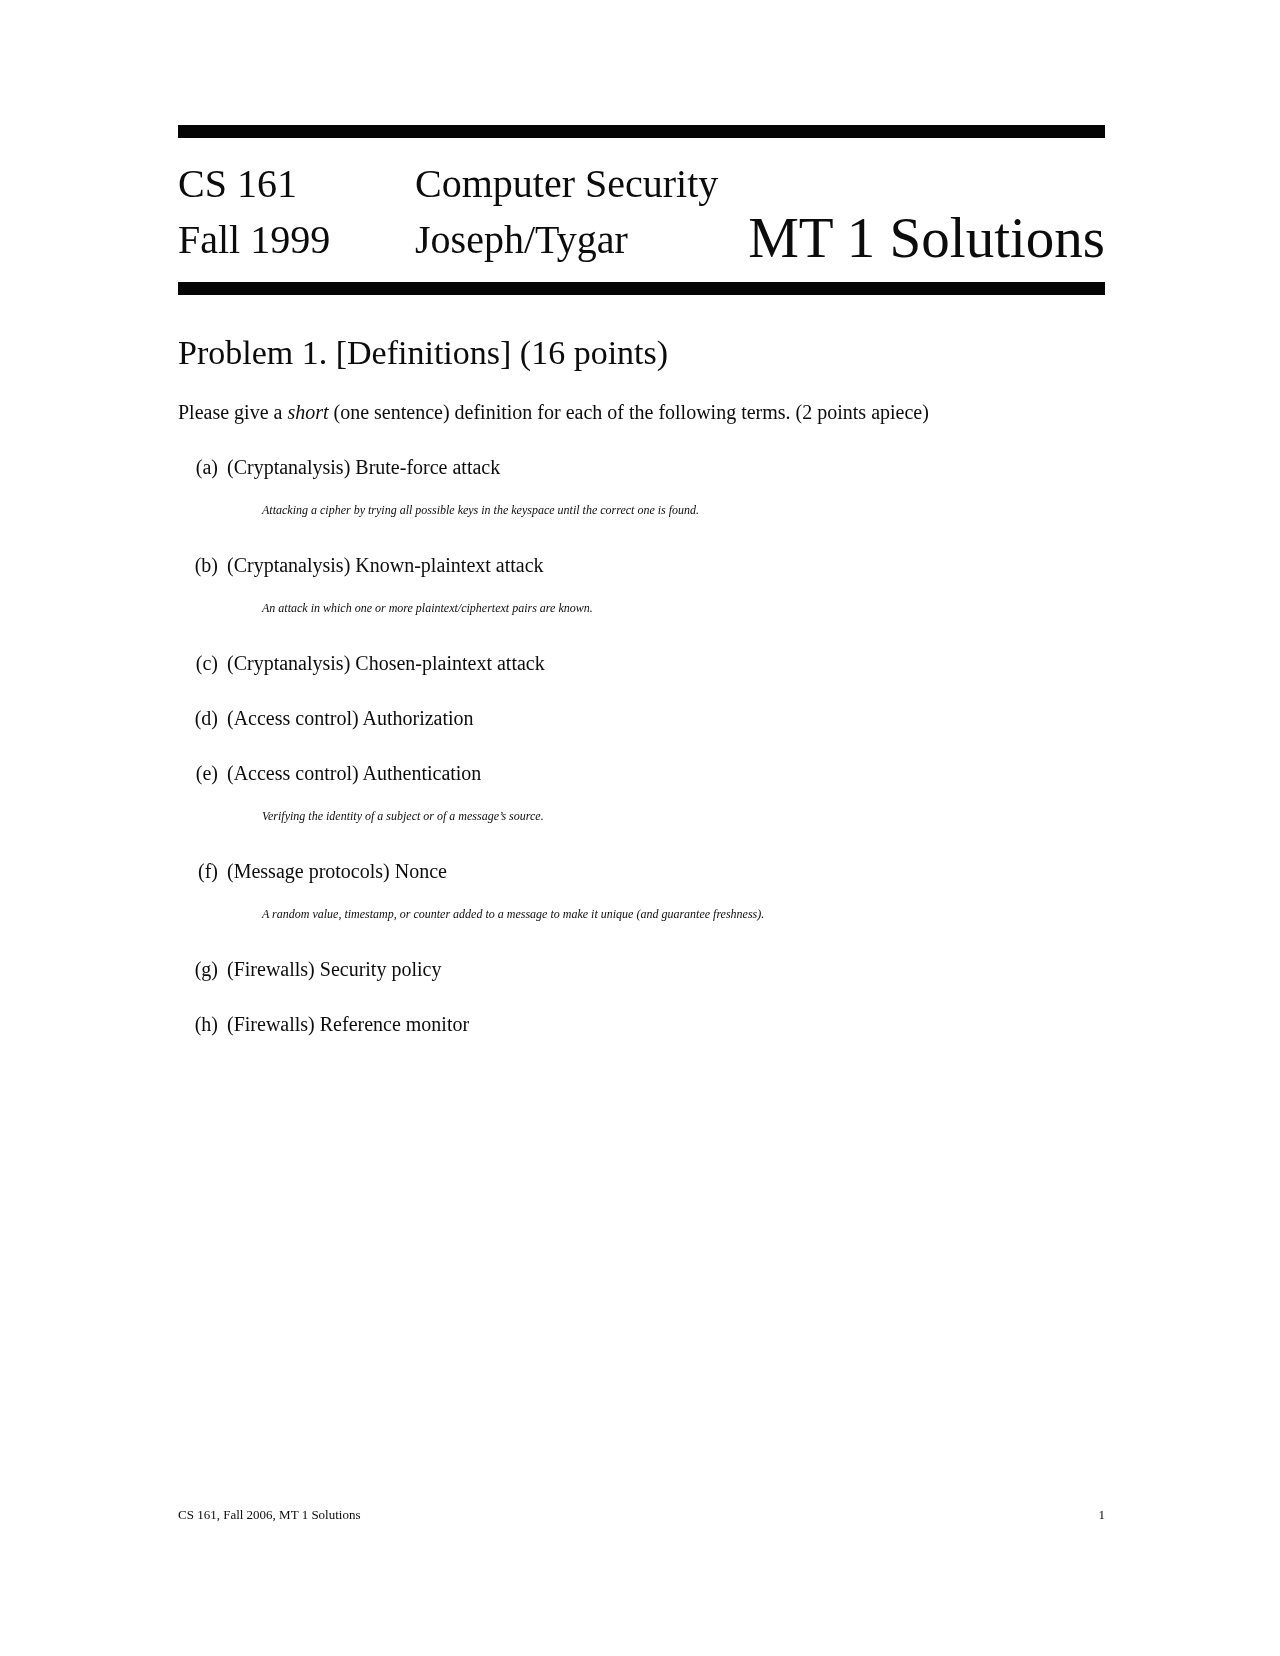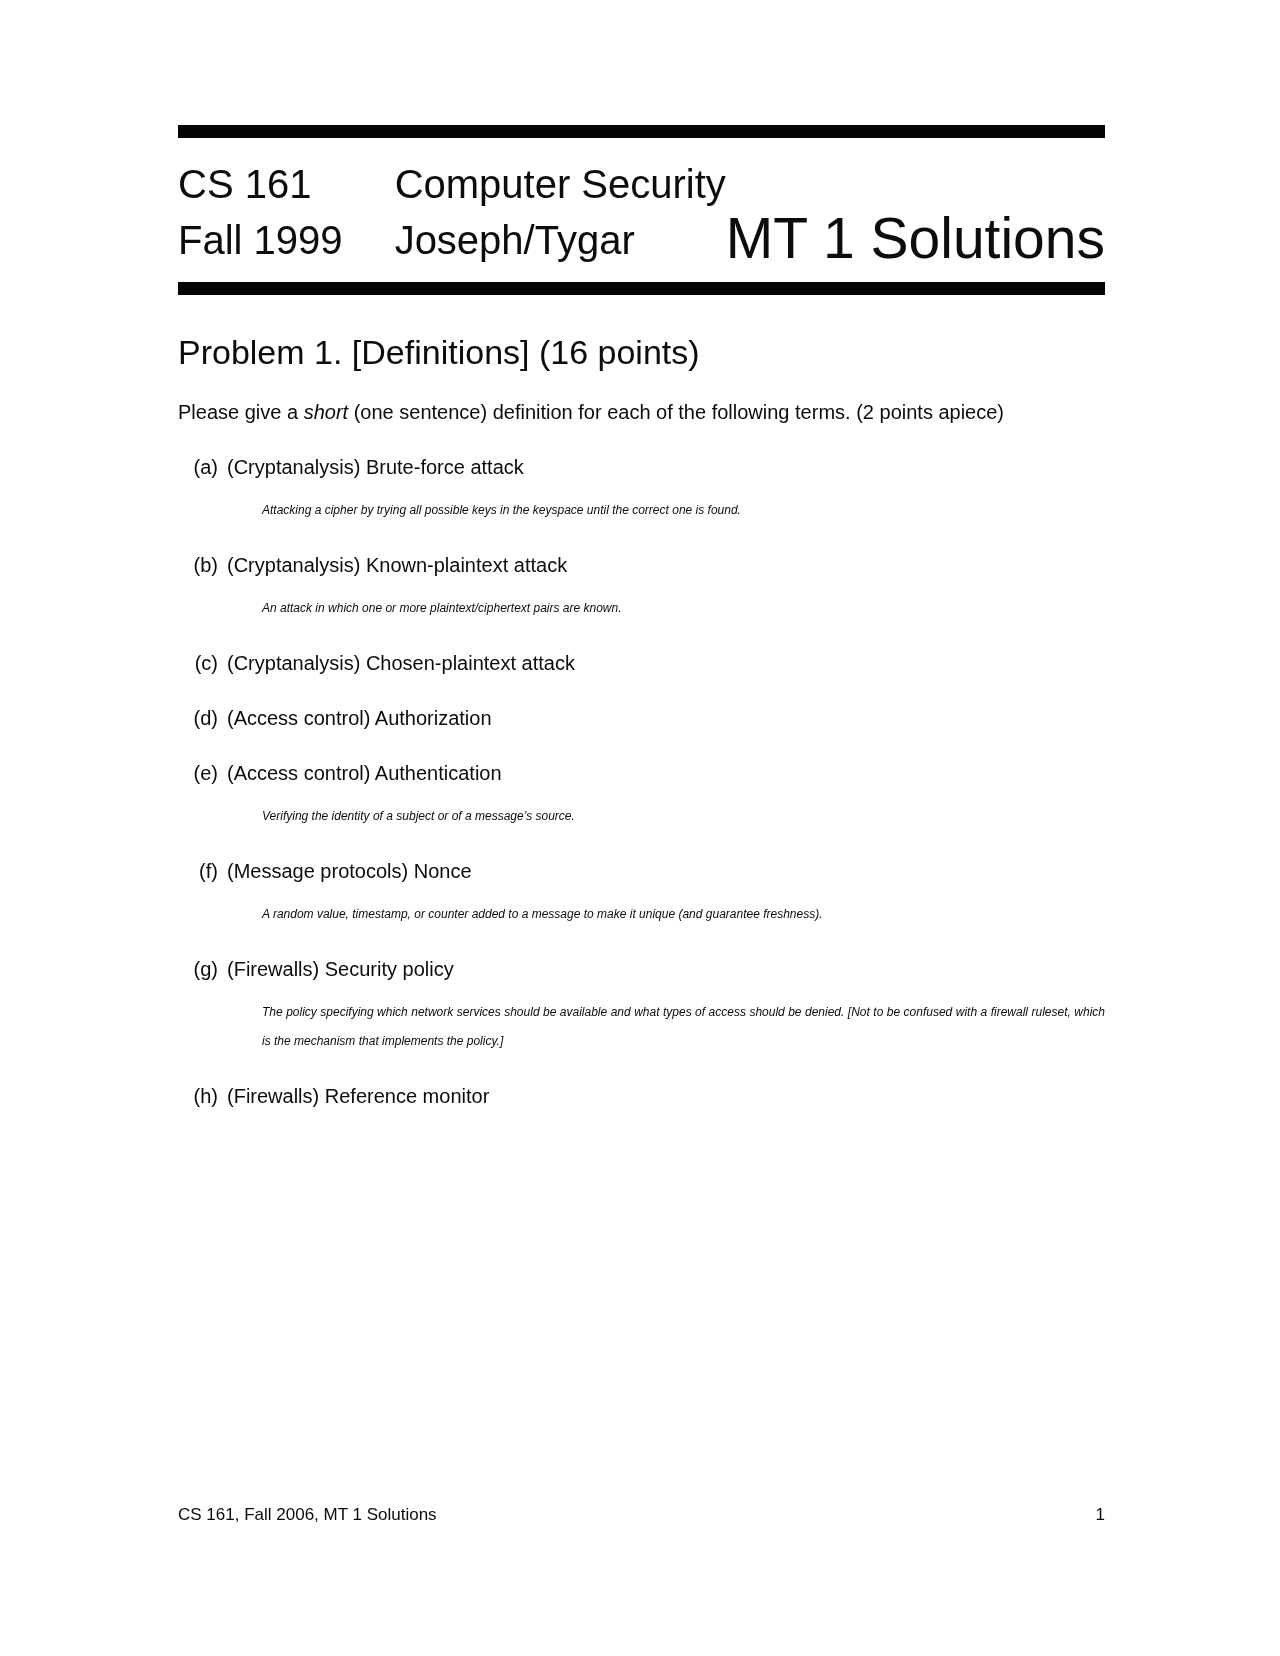--- a/index.html
+++ b/index.html
@@ -6,21 +6,21 @@
     margin: 0;
     padding: 0;
     background: #ffffff;
   }
   .sheet {
     position: relative;
     width: 1280px;
     height: 1656px;
     background: #ffffff;
     color: #0c0c0c;
-    font-family: Liberation Sans, sans-serif;
+    font-family: Liberation Serif, serif;
     overflow: hidden;
   }
   .content {
     margin-left: 178px;
     margin-right: 175px;
   }
   .rule {
     height: 13px;
     background: #050505;
   }
@@ -77,21 +77,21 @@
     text-align: justify;
   }
 
   .footer {
     position: absolute;
     left: 178px;
     right: 175px;
     top: 1504px;
     display: flex;
     justify-content: space-between;
-    font-size: 17px;
+    font-size: 13px;
     line-height: 22px;
     text-align: center;
   }
 </style>
 </head>
 <body>
 
 <div class="sheet">
   <div class="content">
 
@@ -159,21 +159,20 @@
         <span class="q-term">(Message protocols) Nonce</span>
       </div>
       <div class="q-answer">A random value, timestamp, or counter added to a message to make it unique (and guarantee freshness).</div>
     </div>
 
     <div class="qa-item">
       <div class="q-row">
         <span class="q-label">(g)</span>
         <span class="q-term">(Firewalls) Security policy</span>
       </div>
-      <div class="q-answer">The policy specifying which network services should be available and what types of access should be denied.  [Not to be confused with a firewall ruleset, which is the mechanism that implements the policy.]</div>
     </div>
 
     <div class="qa-item">
       <div class="q-row">
         <span class="q-label">(h)</span>
         <span class="q-term">(Firewalls) Reference monitor</span>
       </div>
     </div>
 
   </div>

